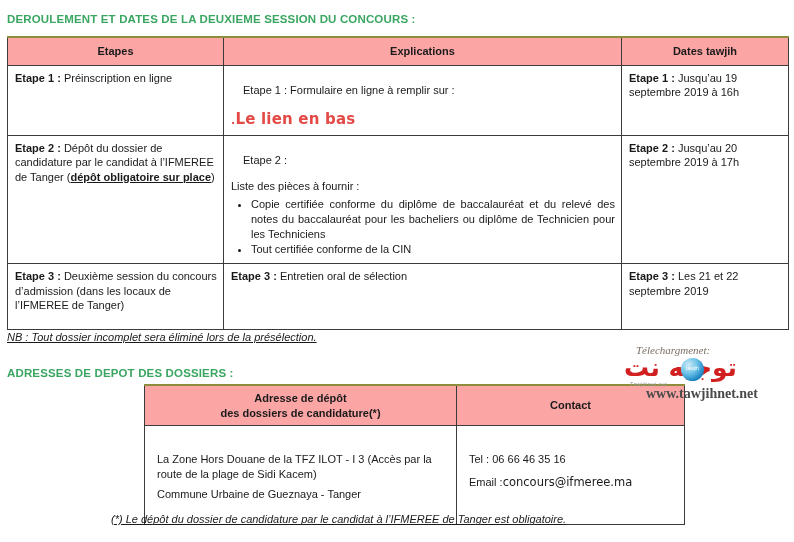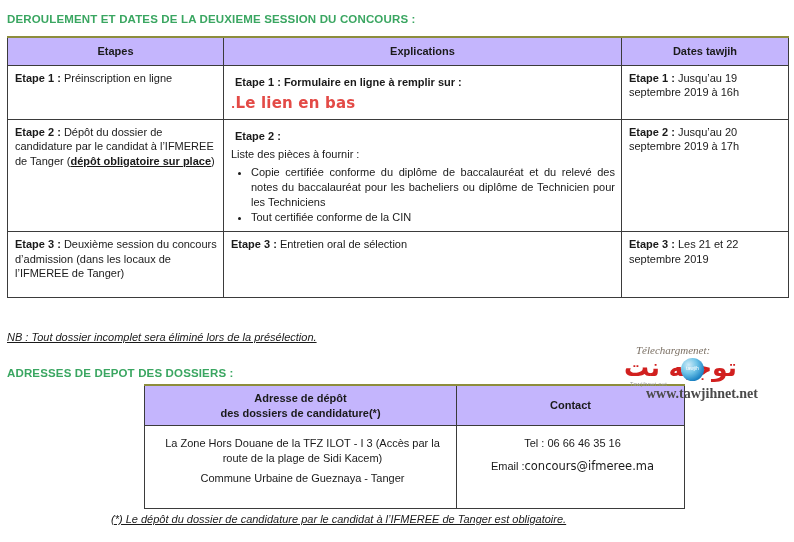--- a/index.html
+++ b/index.html
@@ -39,21 +39,21 @@
     line-height: 1.34;
   }
   .doc-table td, .doc-table th {
     border: 1px solid #3b3b3b;
     vertical-align: top;
     padding: 5px 6px 5px 7px;
     font-weight: normal;
     text-align: left;
   }
   .doc-table thead th {
-    background: #c4b5fd;
+    background: #fca5a5;
     border-top: 2px solid #8d8d3c;
     text-align: center;
     vertical-align: middle;
     font-weight: bold;
     font-size: 11px;
     padding: 6px 4px;
   }
 
   
   #table-schedule { left: 7px; top: 36px; width: 781px; }
@@ -82,21 +82,21 @@
     display: block;
     margin-top: 4px;
     color: #e34a46;
     font-weight: bold;
     font-size: 15px;
     font-family: "DejaVu Sans", sans-serif;
     letter-spacing: 0.2px;
   }
   .lien .dot { font-size: 11px; }
 
-  .p-tight { margin: 4px; font-weight: bold; }
+  .p-tight { margin: 12px; }
   .p-gap { margin: 4px 0 0 0; }
 
   .vmid { vertical-align: middle; }
 
   
   .note {
     position: absolute;
     font-style: italic;
     font-size: 11px;
     text-decoration: underline;
@@ -104,21 +104,21 @@
     text-align: right;
   }
   #note-nb { left: 7px; top: 331px; }
   #note-asterisk { left: 111px; top: 513px; }
 
   
   #table-addresses { left: 144px; top: 384px; width: 540px; }
   #table-addresses col.c-addr { width: 312px; }
   #table-addresses col.c-contact { width: 228px; }
   #table-addresses thead th { padding: 5px 4px; }
-  #table-addresses tbody td { padding: 10px 8px 10px 12px; height: 62px; text-align: center; }
+  #table-addresses tbody td { padding: 26px 8px 10px 12px; height: 62px; }
   .addr-line { margin: 0 0 5px 0; }
   .addr-line:last-child { margin-bottom: 0; }
   .contact-line { margin: 0 0 8px 0; }
   .contact-line:last-child { margin-bottom: 0; }
   .email-val {
     font-family: "DejaVu Sans", sans-serif;
     font-size: 11.5px;
   }
 
   

